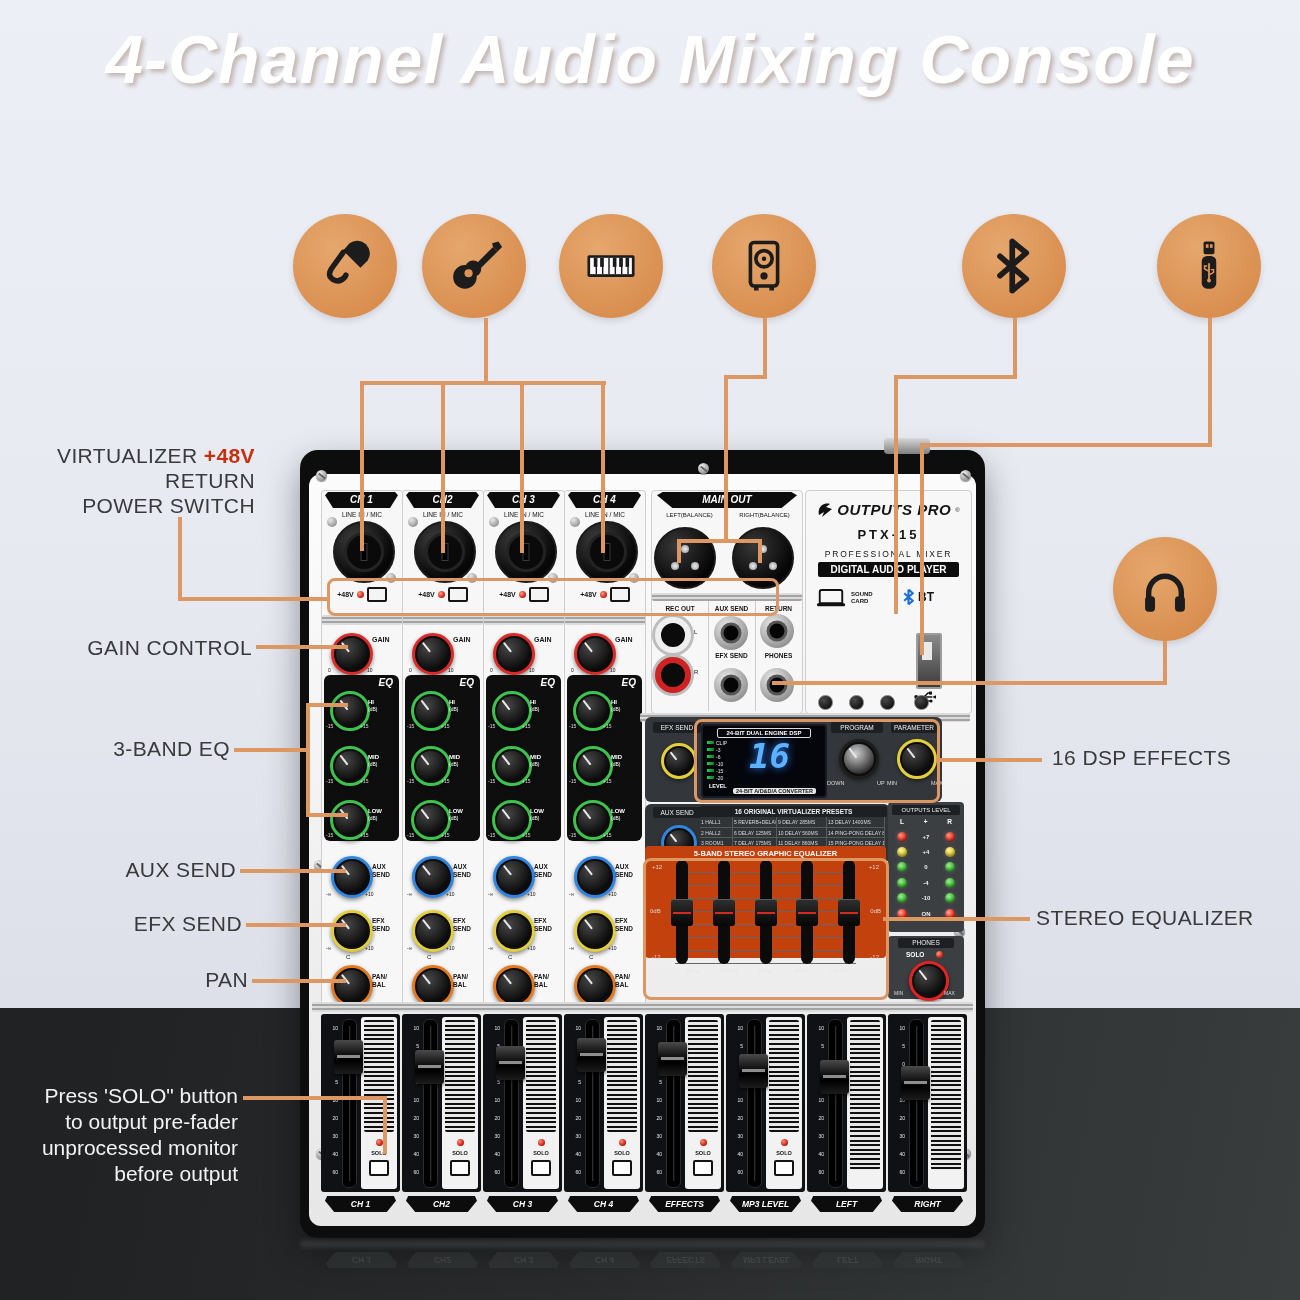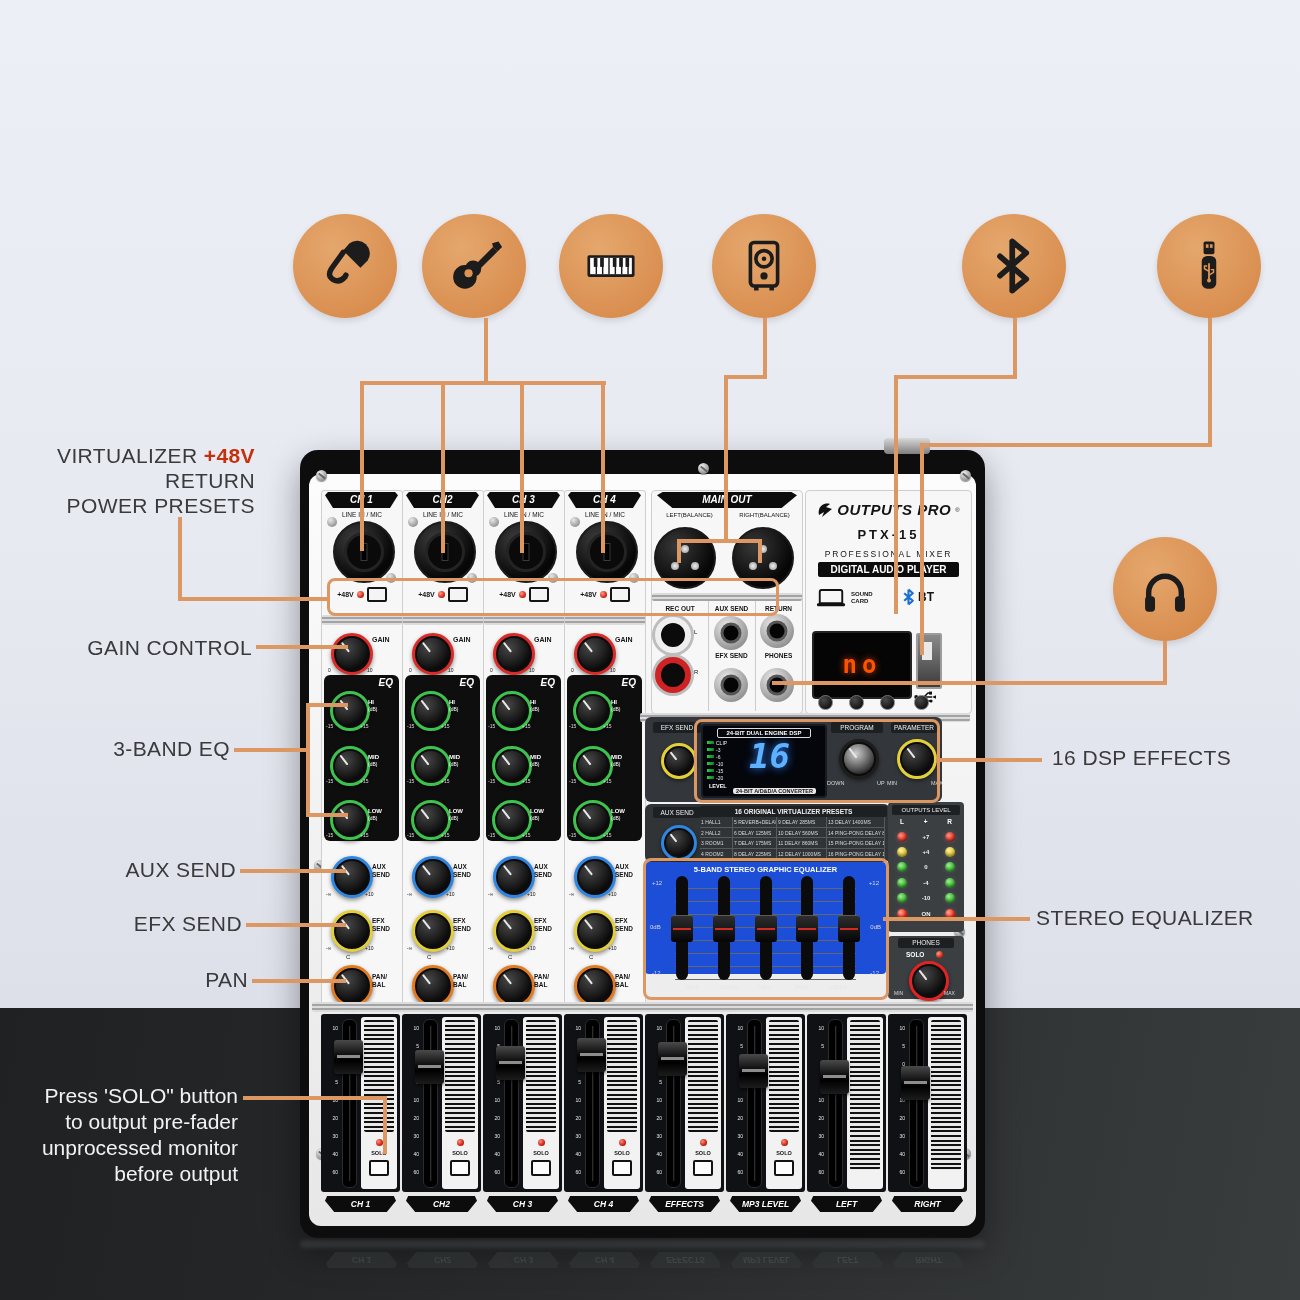--- a/index.html
+++ b/index.html
@@ -137,20 +137,23 @@
           font-weight:700;font-style:italic;text-align:center;transform:scaleY(-1);opacity:.55;
           clip-path:polygon(3% 0,97% 0,100% 30%,87% 100%,13% 100%,0 30%);}
   .reflbar{position:absolute;left:300px;top:1240px;width:685px;height:8px;background:#454849;border-radius:4px;
            opacity:.5;filter:blur(2px);z-index:3;}
 </style>
 </head>
 <body>
 
 <div class="stage">
 
+  <div class="banner">
+    <span>4-Channel Audio Mixing Console</span>
+  </div>
 
   <div class="bgdark"></div>
 
   <div class="ico" style="left:293px;top:214px;">
     <svg width="58" height="58" viewBox="0 0 64 64">
       <path d="M37 7a14 14 0 0 1 20 19l-8 8-19-19z" fill="#1c1c1c"></path>
       <path d="M30 17 L17 35q-5 8 2 12t13-3l1-2" fill="none" stroke="#1c1c1c" stroke-width="6" stroke-linecap="round"></path>
     </svg>
   </div>
   <div class="ico" style="left:422px;top:214px;">
@@ -249,21 +252,21 @@
   <div class="ln" style="left:772px;top:681px;width:395px;height:4px;"></div>
   <div class="orect" style="left:694px;top:719px;width:240px;height:78px;"></div>
   <div class="ln" style="left:936px;top:758px;width:106px;height:4px;"></div>
   <div class="orect" style="left:643px;top:858px;width:240px;height:136px;"></div>
   <div class="ln" style="left:883px;top:917px;width:147px;height:4px;"></div>
 
   <div class="lbl r" style="left:30px;top:443px;width:225px;line-height:25px;">
     <span>VIRTUALIZER</span>
     <span class="red">+48V</span><br>
     <span>RETURN</span><br>
-    <span>POWER PRESETS</span>
+    <span>POWER SWITCH</span>
   </div>
   <div class="lbl r" style="left:30px;top:636px;width:222px;">GAIN CONTROL</div>
   <div class="lbl r" style="left:30px;top:737px;width:200px;">3-BAND EQ</div>
   <div class="lbl r" style="left:30px;top:858px;width:206px;">AUX SEND</div>
   <div class="lbl r" style="left:30px;top:912px;width:212px;">EFX SEND</div>
   <div class="lbl r" style="left:30px;top:968px;width:218px;">PAN</div>
   <div class="lbl" style="left:1052px;top:746px;">16 DSP EFFECTS</div>
   <div class="lbl" style="left:1036px;top:906px;">STEREO EQUALIZER</div>
   <div class="solo-note" style="left:22px;top:1083px;width:216px;">
     <span>Press 'SOLO" button</span><br>
@@ -542,23 +545,20 @@
         <span class="f6 b dk" style="line-height:7px;">
           <span>SOUND</span><br>
           <span>CARD</span>
         </span>
       </div>
       <div style="position:absolute;left:95px;top:96px;display:flex;align-items:center;gap:2px;">
         <svg width="15" height="20" viewBox="0 0 14 16">
           <path d="M7 1v14M7 1l4 3.5-8 7M7 15l4-3.5-8-7" stroke="#1a6fd4" stroke-width="2" fill="none" stroke-linejoin="round"></path>
         </svg>
         <span class="dk b" style="font-size:12px;">BT</span>
-      </div>
-      <div style="position:absolute;left:6px;top:140px;width:96px;height:64px;background:#050505;border:2px solid #232323;border-radius:4px;display:flex;align-items:center;justify-content:center;">
-        <span class="seg" style="font-size:24px;color:#ff5200;letter-spacing:5px;text-shadow:0 0 7px rgba(255,82,0,.8);">no</span>
       </div>
       <div style="position:absolute;left:110px;top:142px;width:22px;height:52px;background:linear-gradient(180deg,#8a8a8a,#3c3c3c);border:2px solid #9c9c9c;border-radius:2px;">
         <div style="position:absolute;left:4px;top:7px;width:10px;height:18px;background:#e9e9e9;"></div>
       </div>
       <svg width="22" height="14" viewBox="0 0 22 14" style="position:absolute;left:108px;top:198px;">
         <circle cx="2.2" cy="8" r="1.9" fill="#111"></circle>
         <path d="M3 8h15M10 8l4-4h2M10 8l4 4h2" stroke="#111" stroke-width="1.5" fill="none"></path>
         <path d="M18 8l4-1.8v3.6z" fill="#111"></path>
         <rect x="15" y="2.6" width="3" height="3" fill="#111"></rect>
           <circle cx="17" cy="12" r="1.6" fill="#111"></circle>
@@ -659,21 +659,21 @@
             <div class="prow">
               <span>4 ROOM2</span>
               <span>8 DELAY 225MS</span>
               <span>12 DELAY 1000MS</span>
               <span>16 PING-PONG DELAY 1400MS</span>
             </div>
           </div>
       </div>
     </div>
 
-    <div class="panel" style="left:345px;top:412px;width:241px;height:112px;background:#1d4ed8;border-radius:4px;">
+    <div class="panel" style="left:345px;top:396px;width:241px;height:112px;background:#c2410c;border-radius:4px;">
       <div class="ctr wh b" style="position:absolute;left:0;top:3px;width:241px;font-size:7.5px;">5-BAND STEREO GRAPHIC EQUALIZER</div>
       <span class="t f6 gy" style="left:7px;top:18px;">+12</span>
       <span class="t f6 gy" style="left:5px;top:62px;">0dB</span>
       <span class="t f6 gy" style="left:7px;top:108px;">-12</span>
       <span class="t f6 gy" style="right:7px;top:18px;">+12</span>
       <span class="t f6 gy" style="right:5px;top:62px;">0dB</span>
       <span class="t f6 gy" style="right:7px;top:108px;">-12</span>
       <div style="position:absolute;left:30px;top:14px;width:181px;height:104px;display:flex;justify-content:space-between;
                   background:repeating-linear-gradient(180deg,transparent 0 12px,#63676b 12px 13px);">
 

